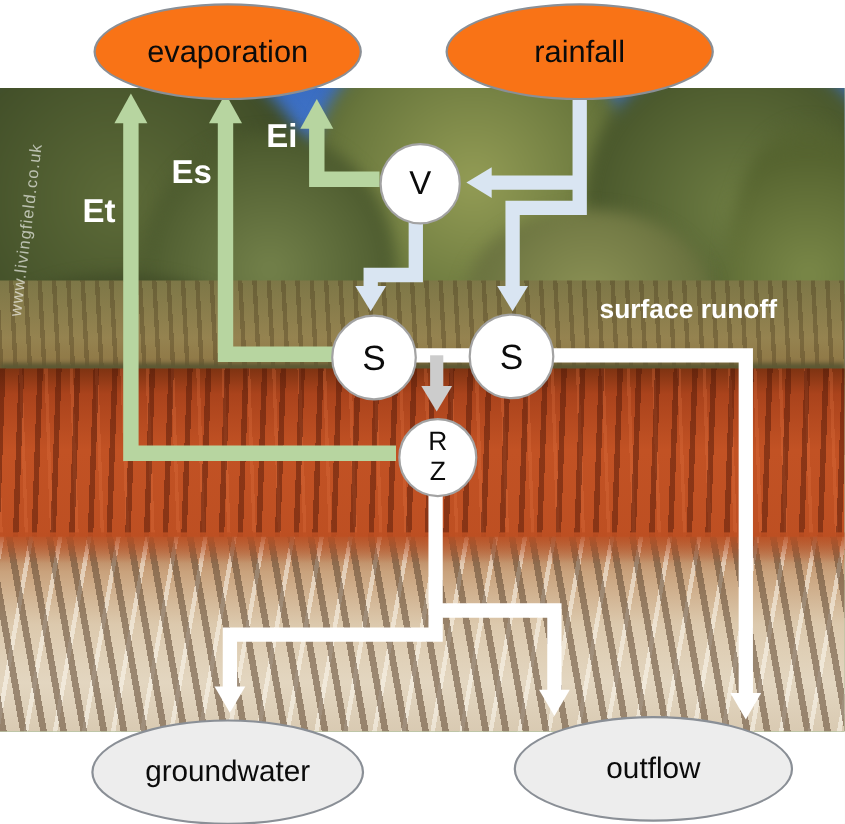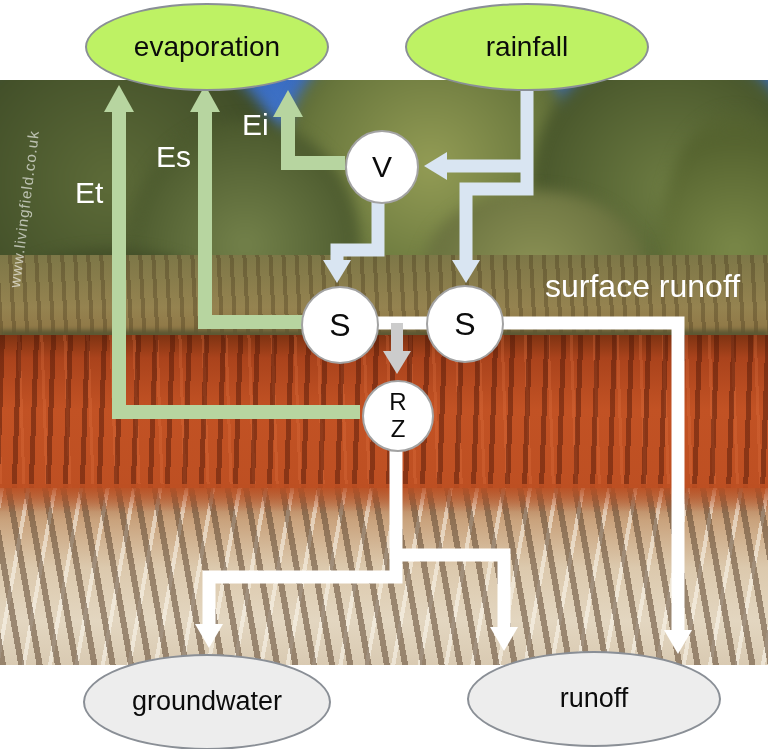--- a/index.html
+++ b/index.html
@@ -45,40 +45,40 @@
     background:linear-gradient(180deg,rgba(189,79,34,.95),rgba(189,79,34,0));}
   
   .watermark{position:absolute;left:-93px;top:200px;width:235px;height:18px;
     transform:rotate(-83deg);color:rgba(255,255,255,0.62);font-size:15px;letter-spacing:1px;
     text-align:center;z-index:2;}
   
   svg.arrows{position:absolute;left:0;top:0;z-index:3;}
   
   .terminal{position:absolute;border-radius:50%;display:flex;flex-direction:column;
     align-items:center;justify-content:center;z-index:4;color:#0b0b0b;text-align:center;}
-  .terminal.top{background:#bef264;border:2px solid #8a8f96;font-size:28px;}
+  .terminal.top{background:#f97316;border:2px solid #8a8f96;font-size:28px;}
   .terminal.bottom{background:#ededed;border:2px solid #8a8f96;font-size:27px;line-height:1.18;}
   #t-evaporation{left:85px;top:3px;width:240px;height:84px;}
   #t-rainfall{left:405px;top:3px;width:240px;height:84px;}
   #t-groundwater{left:83px;top:654px;width:244px;height:92px;}
   #t-catchment{left:467px;top:651px;width:250px;height:92px;}
   
   .node{position:absolute;border-radius:50%;background:#ffffff;border:2px solid #a3a3a3;
     display:flex;flex-direction:column;align-items:center;justify-content:center;
     z-index:4;color:#0b0b0b;}
   #n-v{left:345px;top:130px;width:70px;height:70px;font-size:30px;}
   #n-s-left{left:301px;top:286px;width:74px;height:74px;font-size:32px;}
   #n-s-right{left:426px;top:285px;width:74px;height:74px;font-size:32px;}
   #n-rz{left:362px;top:380px;width:68px;height:68px;font-size:24px;line-height:1.12;}
   
-  .flowlabel{position:absolute;color:#ffffff;font-size:30px;z-index:5;white-space:nowrap;}
+  .flowlabel{position:absolute;color:#ffffff;font-size:30px;z-index:5;white-space:nowrap;font-weight:bold;}
   #l-et{left:75px;top:176px;}
   #l-es{left:156px;top:140px;}
   #l-ei{left:242px;top:108px;}
-  #l-runoff{left:545px;top:268px;font-size:32px;}
+  #l-runoff{left:545px;top:268px;font-size:24px;}
 </style>
 </head>
 <body>
 
 <div id="stage">
 
   <div class="photo">
     <div class="sky"></div>
     <div class="blob b1"></div>
     <div class="blob b3"></div>
@@ -152,21 +152,21 @@
   <div id="t-evaporation" class="terminal top">
     <span>evaporation</span>
   </div>
   <div id="t-groundwater" class="terminal bottom">
     <span>groundwater</span>
   </div>
   <div id="t-rainfall" class="terminal top">
     <span>rainfall</span>
   </div>
   <div id="t-catchment" class="terminal bottom">
-    <span>runoff</span>
+    <span>outflow</span>
   </div>
 
   <div id="n-v" class="node">
     <span>V</span>
   </div>
   <div id="n-s-left" class="node">
     <span>S</span>
   </div>
   <div id="n-s-right" class="node">
     <span>S</span>

